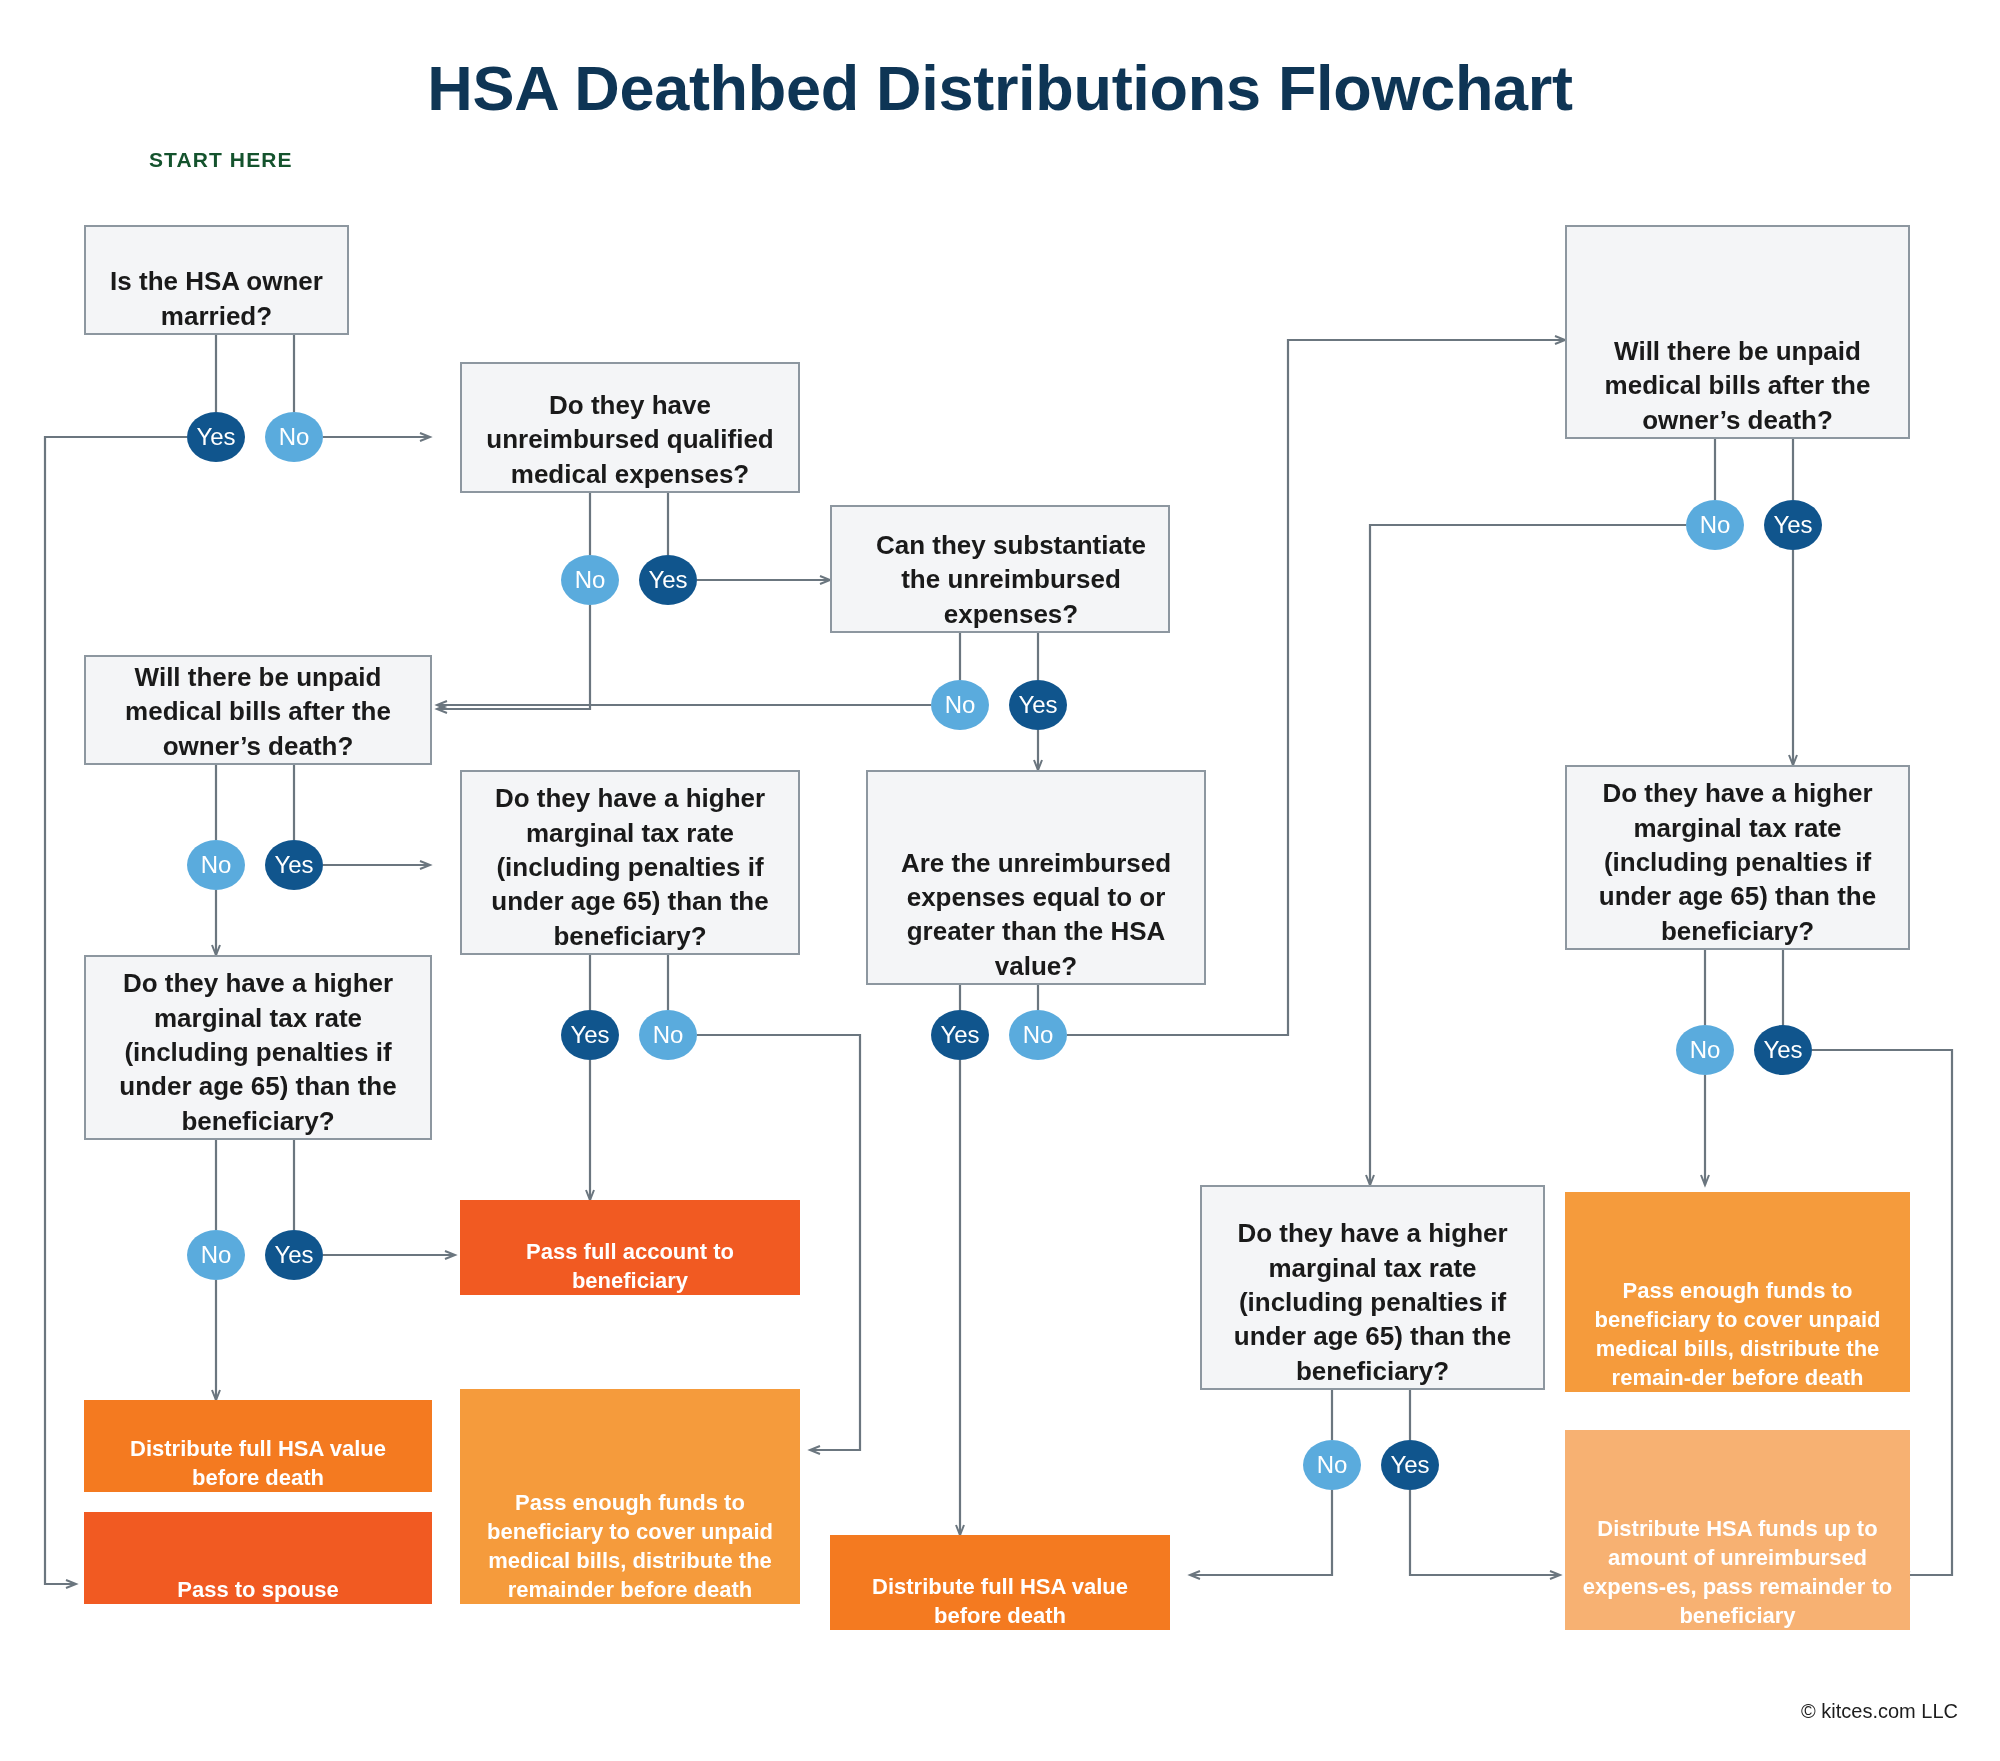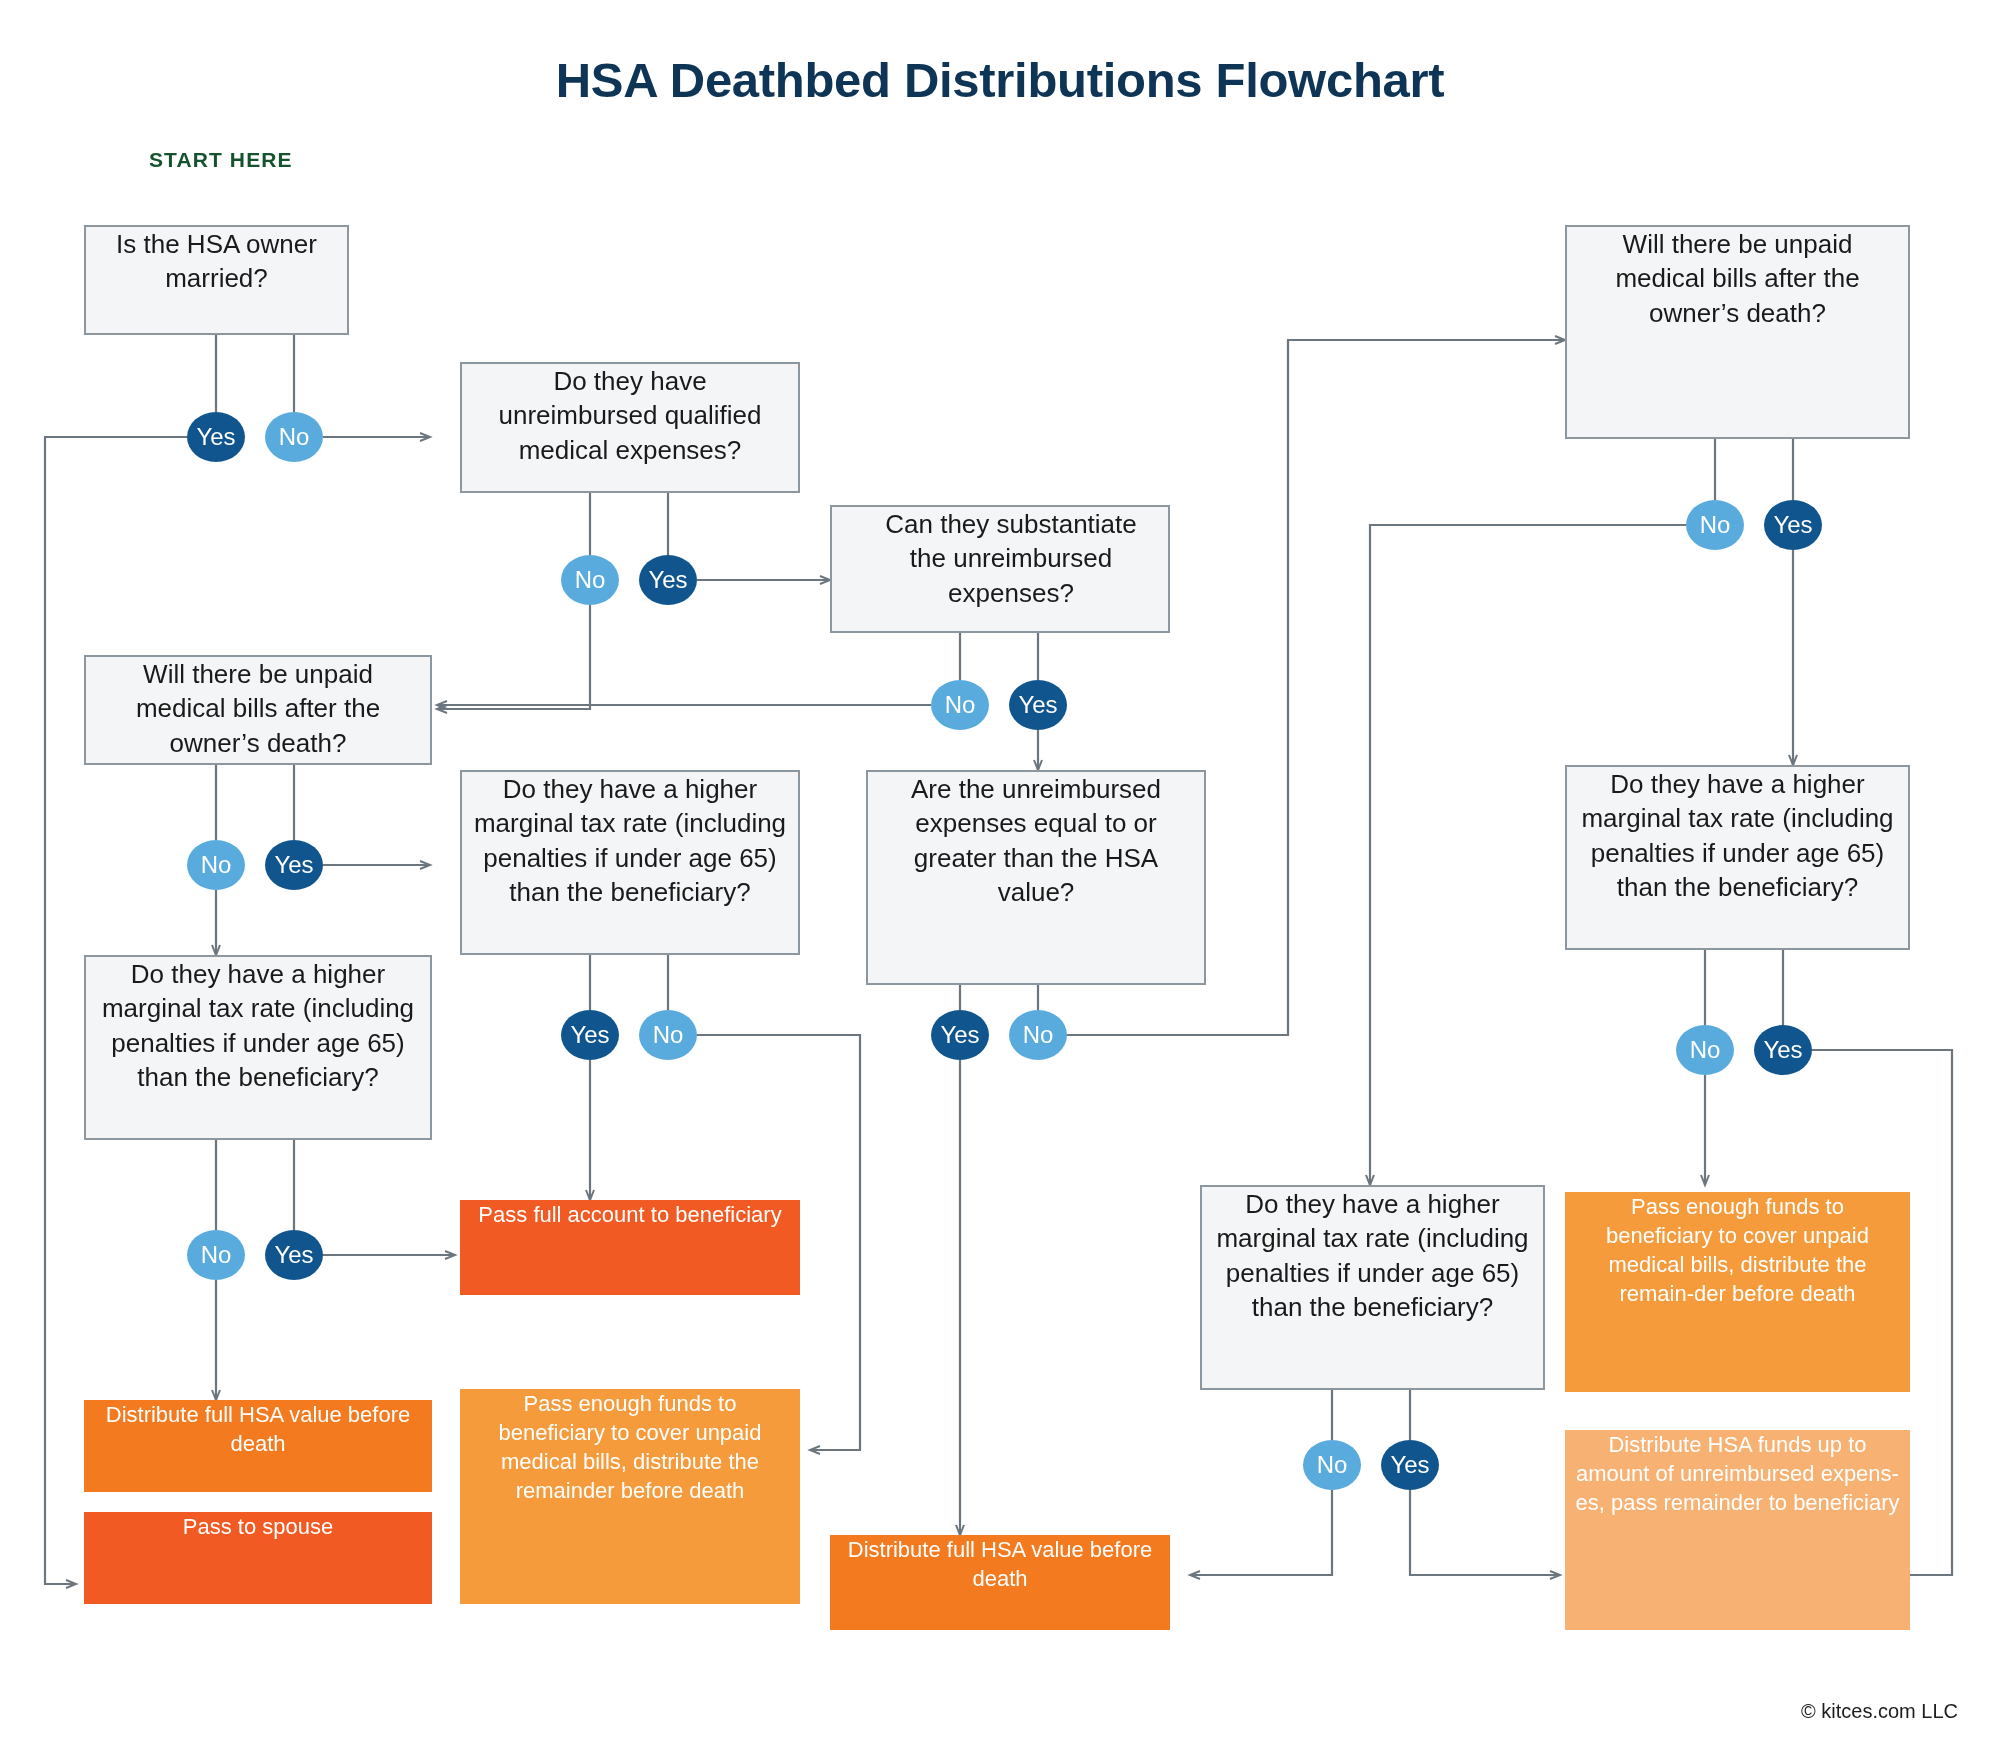--- a/index.html
+++ b/index.html
@@ -25,21 +25,21 @@
     left: 0; top: 0;
     width: 2000px;
     height: 1761px;
     pointer-events: none;
   }
   .title {
     position: absolute;
     left: 0; top: 52px;
     width: 2000px;
     text-align: center;
-    font-size: 49px;
+    font-size: 63px;
     font-weight: 700;
     color: #0e3555;
     letter-spacing: -0.3px;
     white-space: nowrap;
   }
   .start-label {
     position: absolute;
     font-size: 21px;
     font-weight: 700;
     letter-spacing: 1.1px;
@@ -48,24 +48,25 @@
   .copyright {
     position: absolute;
     font-size: 20px;
     color: #1d1d1d;
     white-space: nowrap;
   }
   .node {
     position: absolute;
     box-sizing: border-box;
     display: flex;
-    align-items: flex-start;
+    align-items: flex-end;
     justify-content: center;
     text-align: center;
     line-height: 1.32;
+    font-weight: bold;
   }
   .node.question {
     background: #f4f5f7;
     border: 2px solid #8d97a0;
     color: #1a1a1a;
     font-size: 26px;
   }
   .node.outcome {
     color: #ffffff;
     font-size: 22px;

